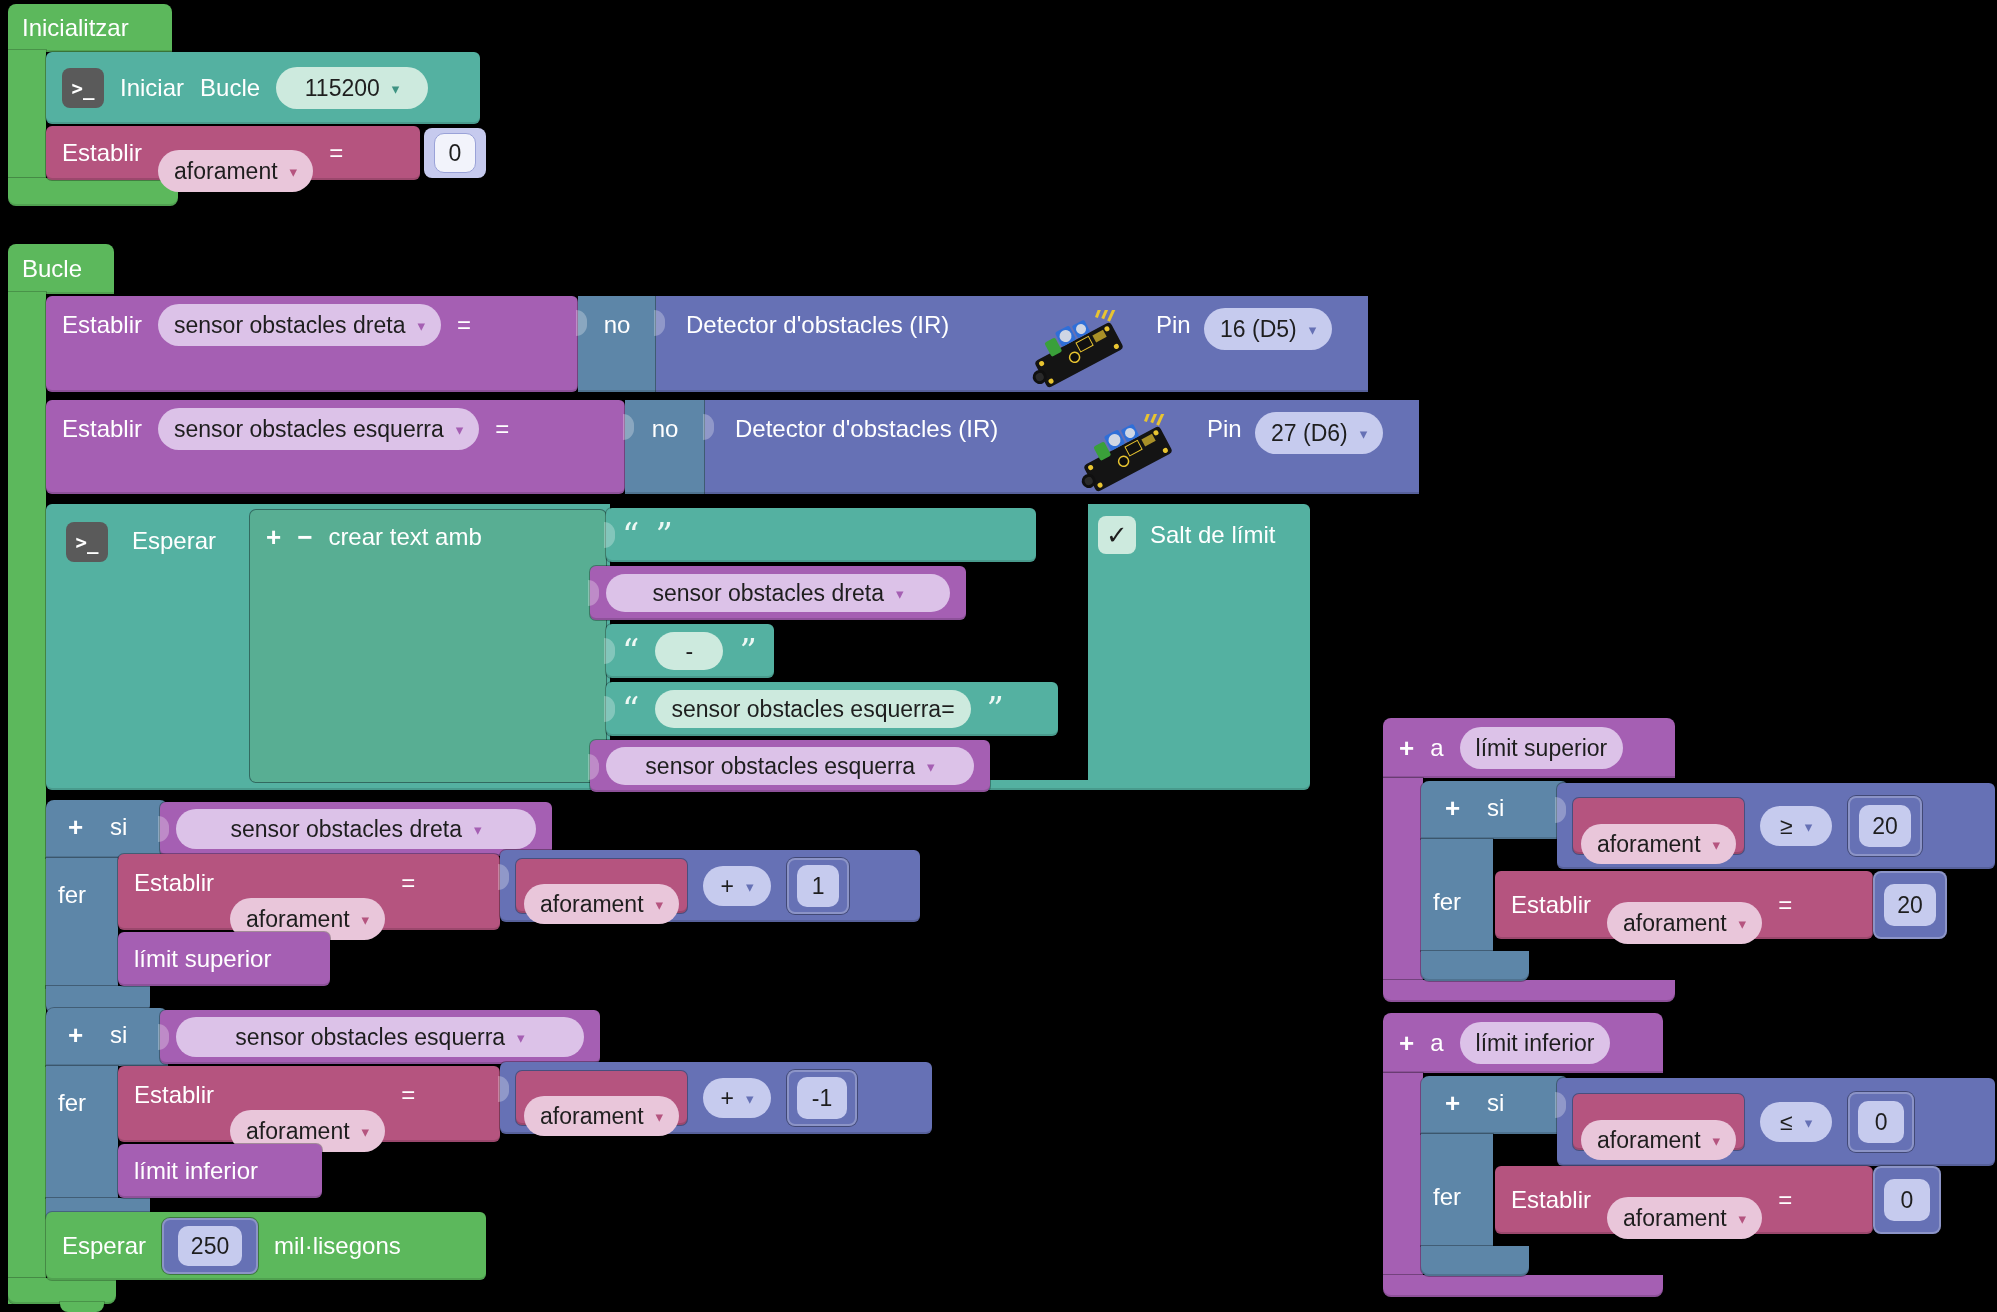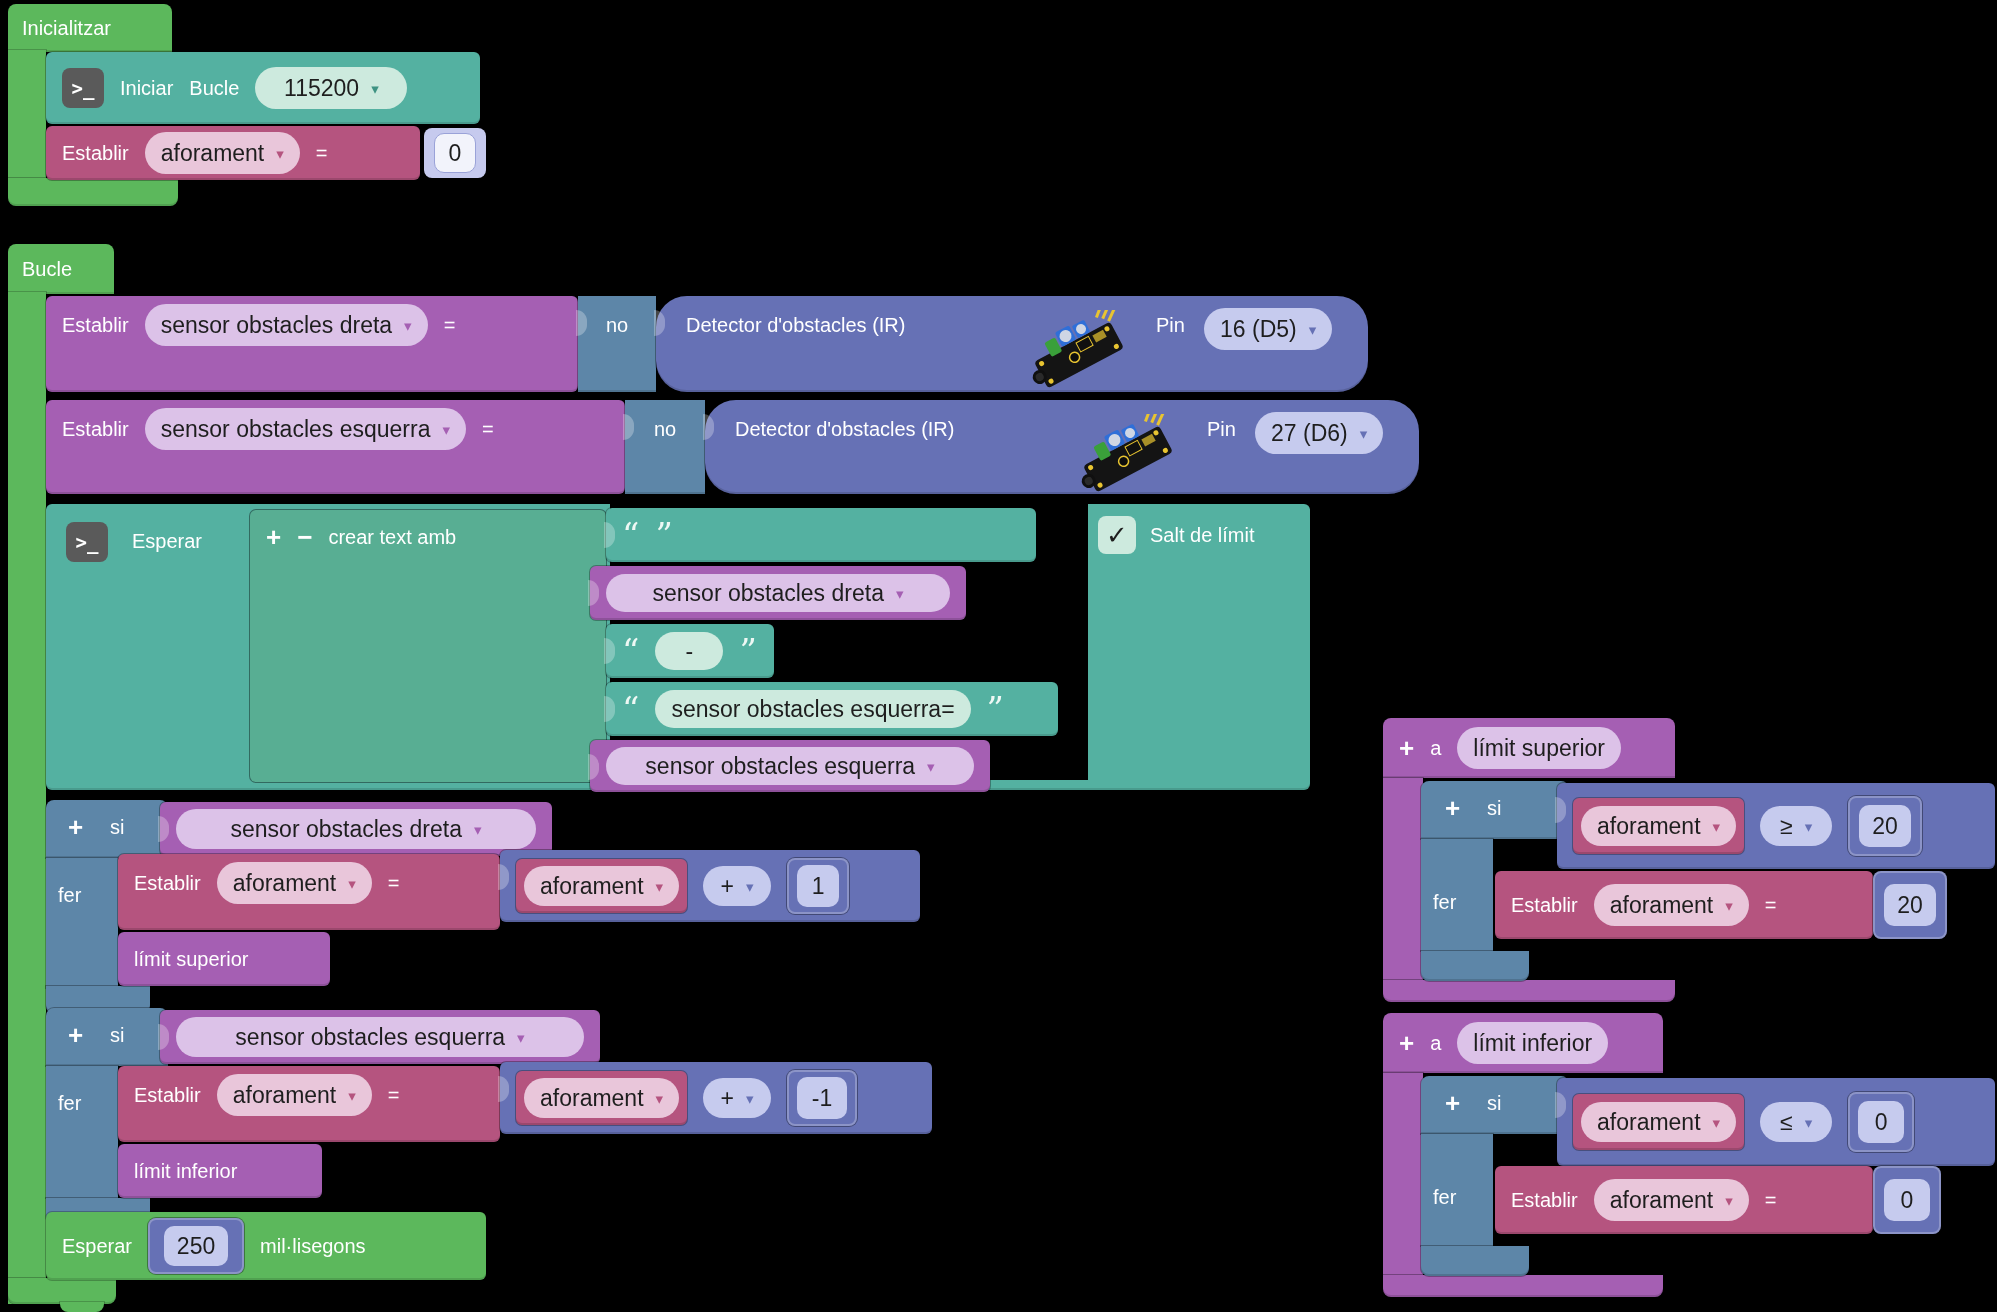--- a/index.html
+++ b/index.html
@@ -6,32 +6,32 @@
   #canvas{position:relative;width:1997px;height:1312px;background:#000;overflow:hidden;
           font-family:"Liberation Sans",sans-serif;color:#fff;}
   .abs{position:absolute;box-sizing:border-box;}
   
   .green{background:#5cb85c;box-shadow:0 0 0 1px rgba(0,0,0,.25), inset 0 -2px 0 rgba(0,0,0,.12);}
   .green-flat{background:#5cb85c;box-shadow:0 0 0 1px rgba(0,0,0,.2);}
   .teal{background:#54b1a1;box-shadow:0 0 0 1px rgba(0,0,0,.28), inset 0 -2px 0 rgba(0,0,0,.12);}
   .teal-inner{background:#58ae93;box-shadow:0 0 0 1px rgba(0,0,0,.4);}
   .purple{background:#a55fb3;box-shadow:0 0 0 1px rgba(0,0,0,.3), inset 0 -2px 0 rgba(0,0,0,.14);}
   .rose{background:#b5547f;box-shadow:0 0 0 1px rgba(0,0,0,.3), inset 0 -2px 0 rgba(0,0,0,.14);}
-  .slate{background:#6671b5;box-shadow:0 0 0 1px rgba(0,0,0,.32), inset 0 -2px 0 rgba(0,0,0,.14);border-radius:31px;}
+  .slate{background:#6671b5;box-shadow:0 0 0 1px rgba(0,0,0,.32), inset 0 -2px 0 rgba(0,0,0,.14);}
   .steel{background:#5d86a8;box-shadow:0 0 0 1px rgba(0,0,0,.3), inset 0 -2px 0 rgba(0,0,0,.14);}
   .r6{border-radius:6px;} .rt8{border-radius:8px 8px 0 0;}
   .rb8{border-radius:0 0 8px 8px;}
   
   .row{display:flex;align-items:center;gap:16px;padding:0 16px;}
   .row-top{display:flex;align-items:flex-start;gap:16px;padding:8px 16px 0 16px;}
-  .lbl{color:#fff;font-size:20px;line-height:42px;white-space:nowrap;}
+  .lbl{color:#fff;font-size:24px;line-height:42px;white-space:nowrap;}
   
   .pill{border-radius:21px;height:42px;display:inline-flex;align-items:center;justify-content:center;
         gap:12px;padding:0 16px;font-size:23px;color:#1e1e1e;white-space:nowrap;cursor:pointer;}
-  .f-teal{background:#cdeade;} .f-purple{background:#dcc2e8;} .f-rose{background:#e9c6da;}
+  .f-teal{background:#cdeade;} .f-purple{background:#dcc2e8;} .f-rose{background:#e9c6da;margin-top:36px;}
   .f-lav{background:#c6cbee;}
   .tri{font-size:15px;line-height:1;}
   .t-teal{color:#3e9383;} .t-purple{color:#a55fb3;} .t-rose{color:#b5547f;} .t-slate{color:#6671b5;}
   
   .shadowblk{border-radius:8px;display:flex;align-items:center;justify-content:center;}
   .numfield{background:#c6cbee;border-radius:10px;display:flex;align-items:center;justify-content:center;
             font-size:23px;color:#1e1e1e;cursor:text;}
   .numwhite{background:#f2f3fb;border:1px solid #9aa2d8;}
   .outline{box-shadow:inset 0 0 0 2px rgba(255,255,255,.25), 0 0 0 1px rgba(0,0,0,.35);align-items:center;}
   

